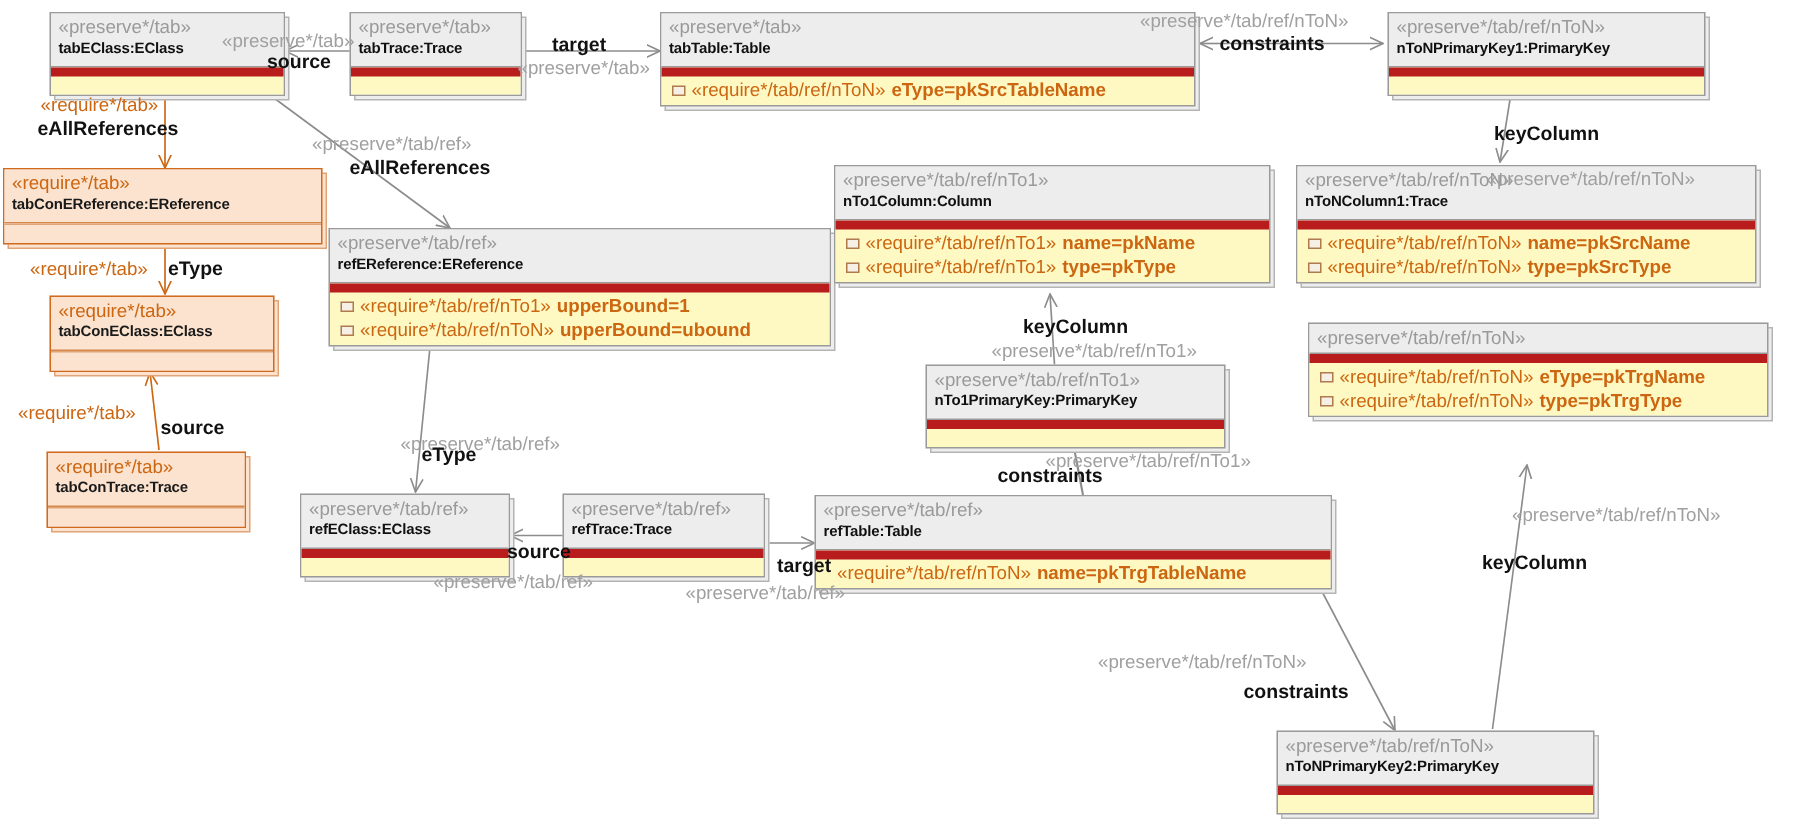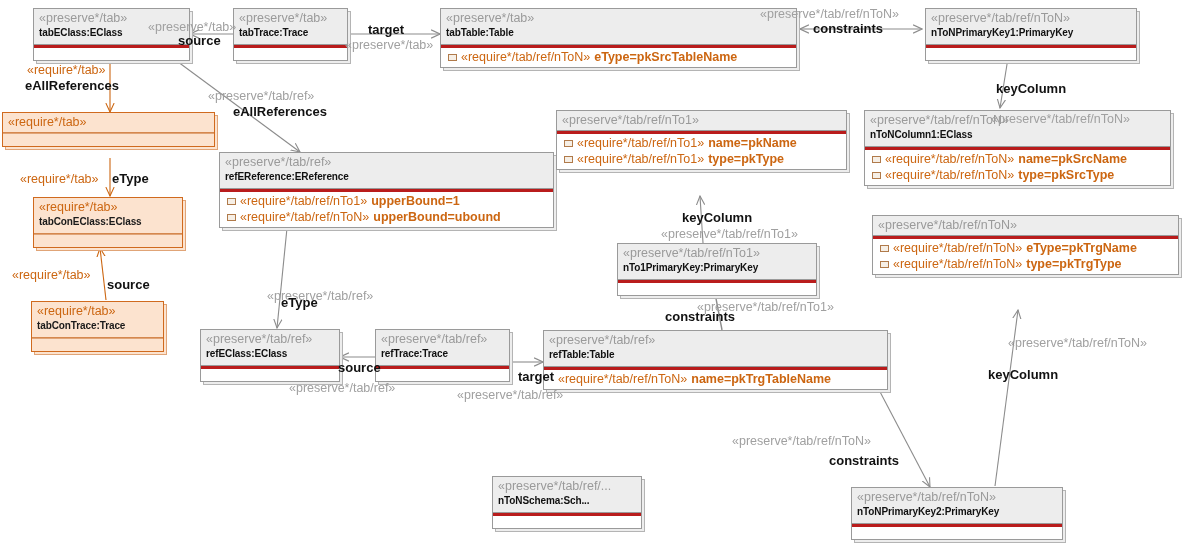--- a/index.html
+++ b/index.html
@@ -56,23 +56,23 @@
     display: block;
     font-size: 10px;
     font-weight: bold;
     color: #101010;
     line-height: 16px;
     white-space: nowrap;
     letter-spacing: -0.1px;
   }
   .node.orange .iname { color: #1a1a1a; }
   .node .attrs {
-    background: #ffffff;
+    background: #fef9c3;
     padding: 1px 0 2px 0;
-    border-top: 3px solid #b91c1c;
+    border-top: 6px solid #b91c1c;
   }
   .node.orange .attrs {
     background: #fce3cf;
     border-top: 1px solid #e0a477;
   }
   .node .attrs.empty { min-height: 9px; }
   .node .attr {
     display: flex;
     align-items: center;
     gap: 4px;
@@ -221,20 +221,21 @@
     <div class="hdr">
       <span class="stereo">«preserve*/tab/ref/nToN»</span>
       <span class="iname">nToNPrimaryKey1:PrimaryKey</span>
     </div>
     <div class="attrs empty"></div>
   </div>
 
   <div class="node orange" style="left:2px; top:112px; width:213px;">
     <div class="hdr">
       <span class="stereo">«require*/tab»</span>
+      <span class="iname">tabConEReference:EReference</span>
     </div>
     <div class="attrs empty"></div>
   </div>
 
   <div class="node orange" style="left:33px; top:197px; width:150px;">
     <div class="hdr">
       <span class="stereo">«require*/tab»</span>
       <span class="iname">tabConEClass:EClass</span>
     </div>
     <div class="attrs empty"></div>
@@ -263,39 +264,40 @@
         <span class="attr-box"></span>
         <span class="ster">«require*/tab/ref/nToN»</span>
         <span class="kv">upperBound=ubound</span>
       </div>
     </div>
   </div>
 
   <div class="node" style="left:556px; top:110px; width:291px;">
     <div class="hdr">
       <span class="stereo">«preserve*/tab/ref/nTo1»</span>
+      <span class="iname">nTo1Column:Column</span>
     </div>
     <div class="attrs">
       <div class="attr">
         <span class="attr-box"></span>
         <span class="ster">«require*/tab/ref/nTo1»</span>
         <span class="kv">name=pkName</span>
       </div>
       <div class="attr">
         <span class="attr-box"></span>
         <span class="ster">«require*/tab/ref/nTo1»</span>
         <span class="kv">type=pkType</span>
       </div>
     </div>
   </div>
 
   <div class="node" style="left:864px; top:110px; width:307px;">
     <div class="hdr">
       <span class="stereo">«preserve*/tab/ref/nToN»</span>
-      <span class="iname">nToNColumn1:EClass</span>
+      <span class="iname">nToNColumn1:Trace</span>
     </div>
     <div class="attrs">
       <div class="attr">
         <span class="attr-box"></span>
         <span class="ster">«require*/tab/ref/nToN»</span>
         <span class="kv">name=pkSrcName</span>
       </div>
       <div class="attr">
         <span class="attr-box"></span>
         <span class="ster">«require*/tab/ref/nToN»</span>
@@ -352,27 +354,20 @@
       <span class="iname">refTable:Table</span>
     </div>
     <div class="attrs">
       <div class="attr" style="padding-left:14px;">
         <span class="ster">«require*/tab/ref/nToN»</span>
         <span class="kv">name=pkTrgTableName</span>
       </div>
     </div>
   </div>
 
-  <div class="node" style="left:492px; top:476px; width:150px;">
-    <div class="hdr">
-      <span class="stereo">«preserve*/tab/ref/...</span>
-      <span class="iname">nToNSchema:Sch...</span>
-    </div>
-    <div class="attrs empty"></div>
-  </div>
 
   <div class="node" style="left:851px; top:487px; width:212px;">
     <div class="hdr">
       <span class="stereo">«preserve*/tab/ref/nToN»</span>
       <span class="iname">nToNPrimaryKey2:PrimaryKey</span>
     </div>
     <div class="attrs empty"></div>
   </div>
 
   <div class="lbl stereo-g" style="left:148px; top:20px;">«preserve*/tab»</div>

